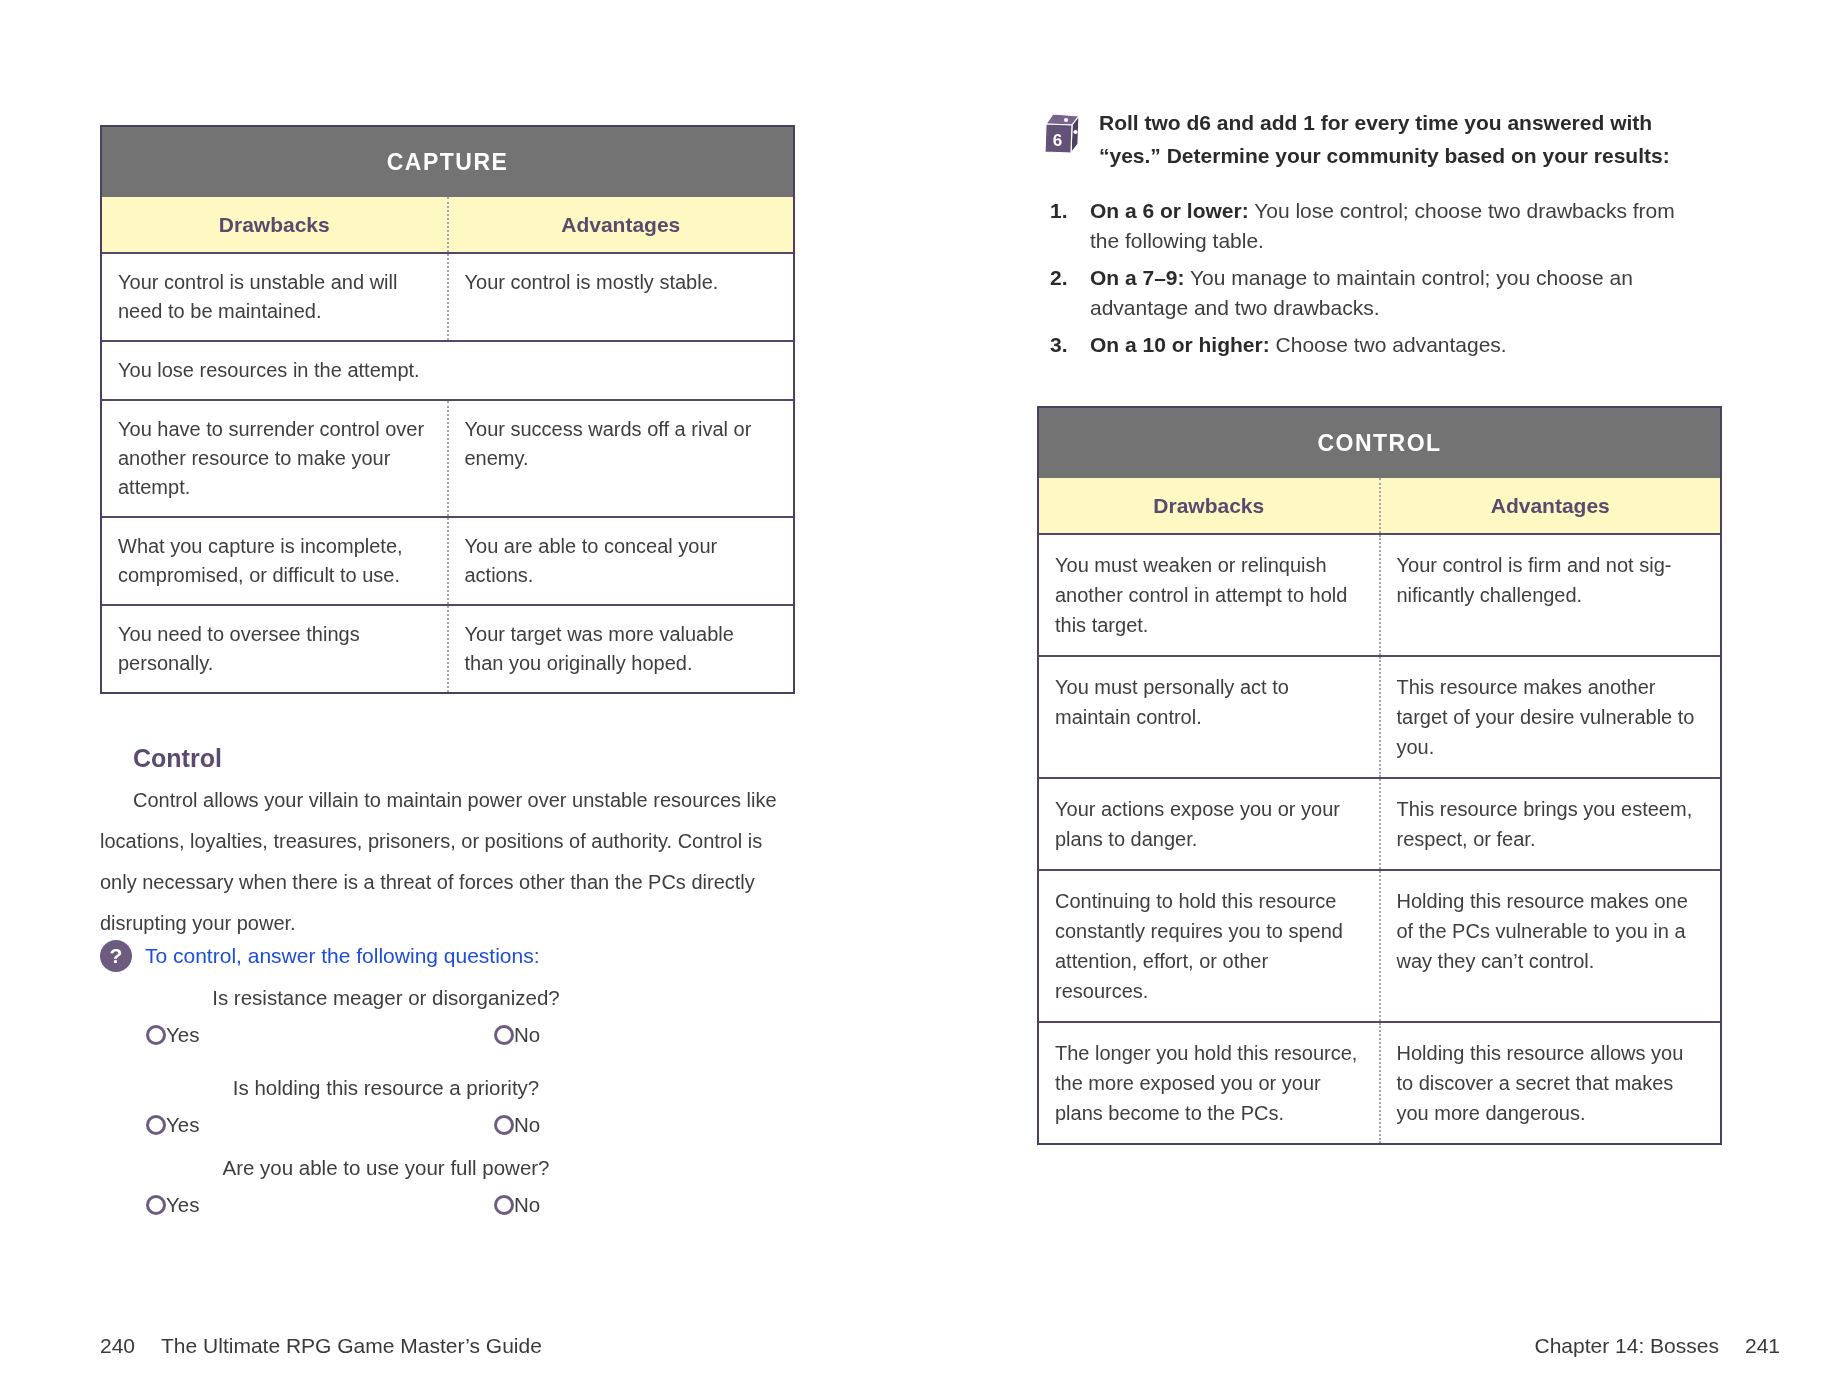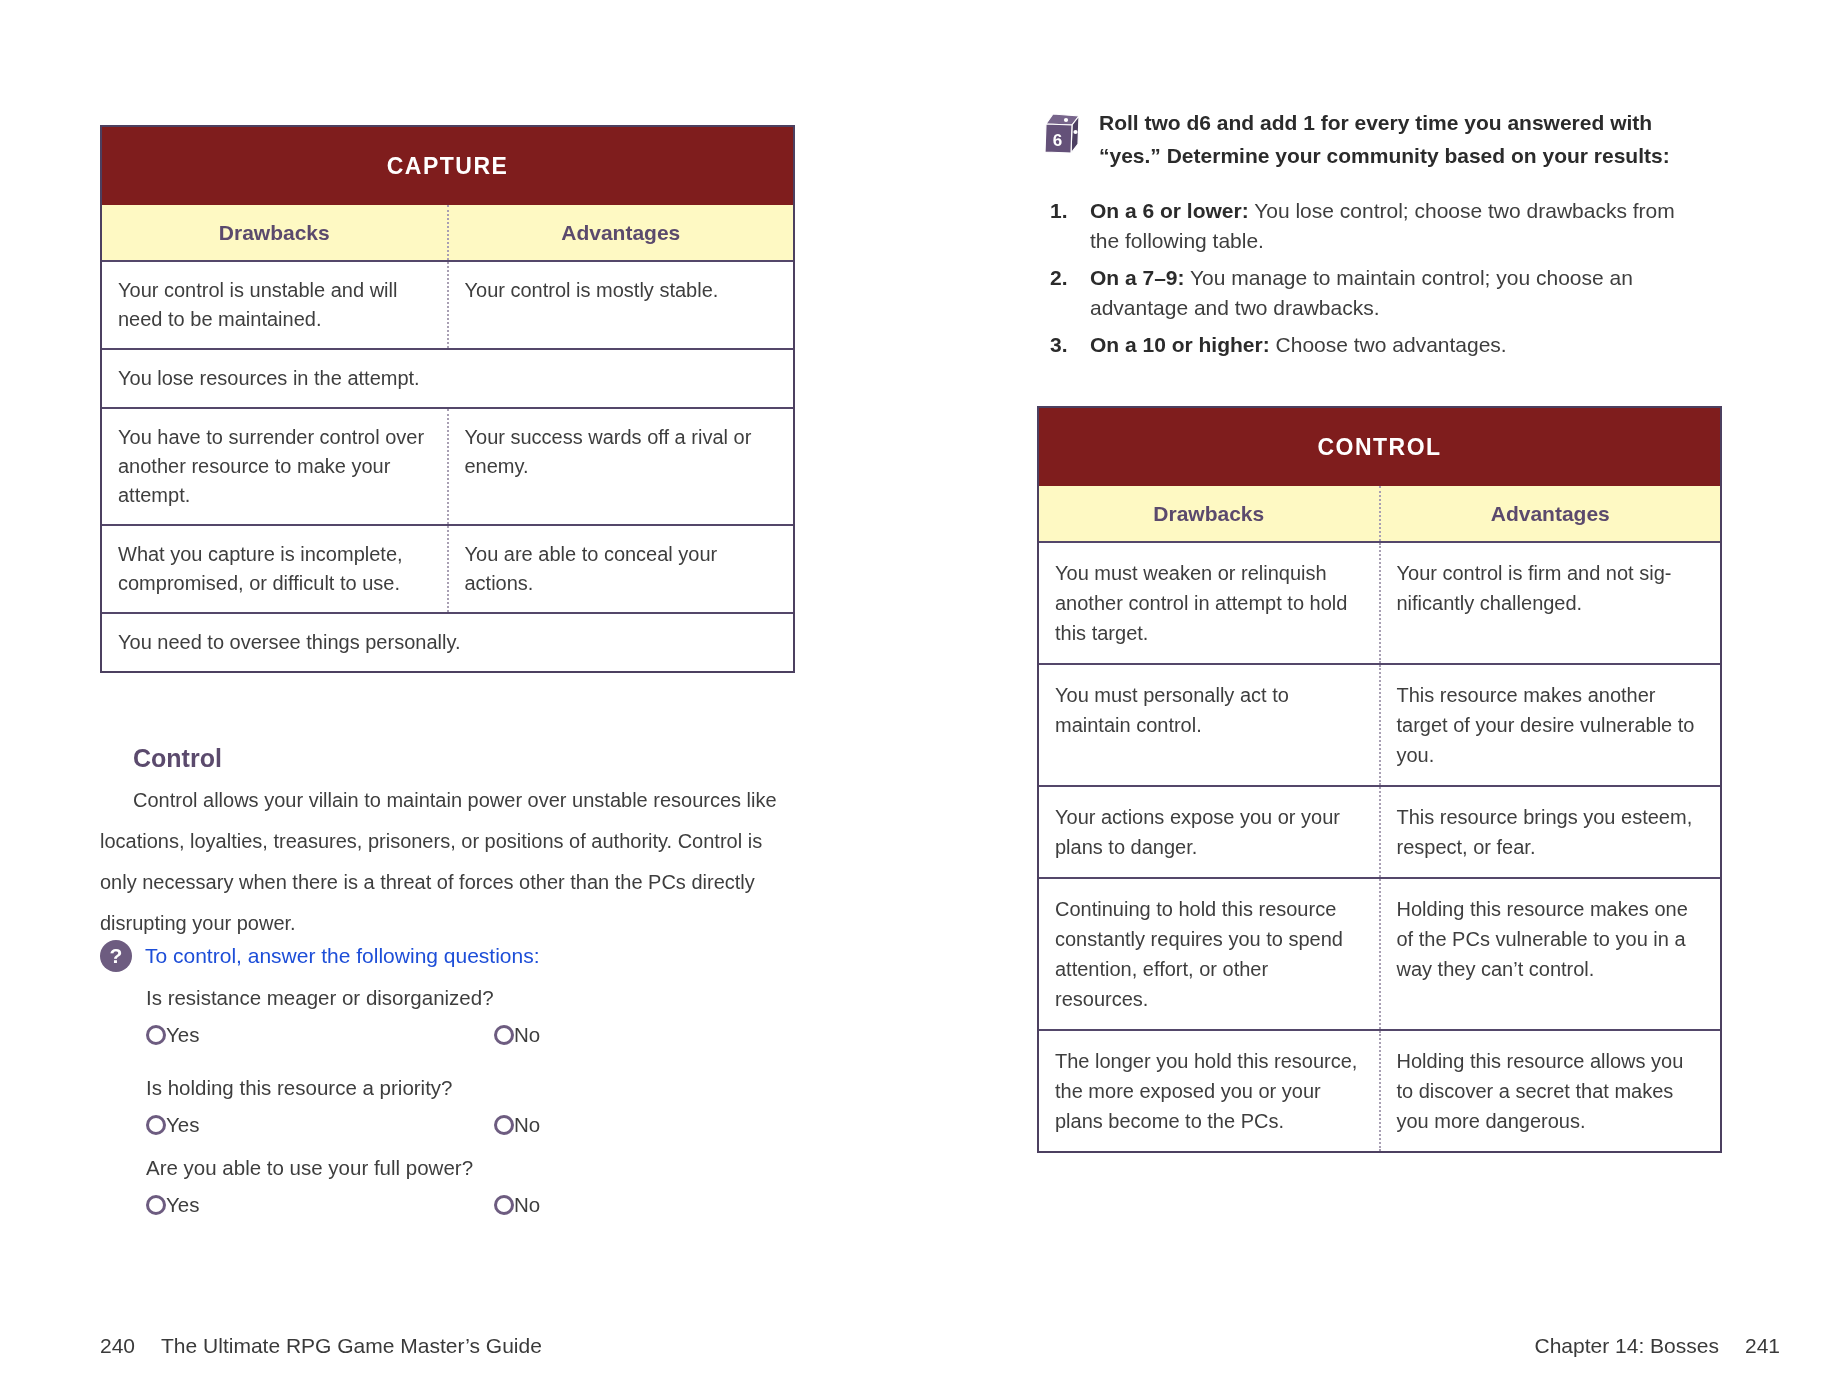--- a/index.html
+++ b/index.html
@@ -6,22 +6,22 @@
   html,body { background:#ffffff; }
   body {
     width:1825px; height:1400px; position:relative;
     font-family:"Liberation Sans", sans-serif;
     color:#3e3e3e;
   }
 
   
   .rpg-table { position:absolute; border:2px solid #4c4060; background:#ffffff; }
   .tbl-title {
-    height:78px; display:flex; align-items:center; justify-content:center;
-    background:#7f1d1d; color:#ffffff; font-weight:bold; font-size:23px;
+    height:70px; display:flex; align-items:center; justify-content:center;
+    background:#737373; color:#ffffff; font-weight:bold; font-size:23px;
     letter-spacing:1.5px;
   }
   .tbl-subheader {
     display:flex; background:#fef9c3; border-bottom:2px solid #54476a;
     height:57px;
   }
   .tbl-subheader .subcol {
     flex:1; display:flex; align-items:center; justify-content:center;
     color:#5b4a6d; font-weight:bold; font-size:21px;
   }
@@ -48,21 +48,21 @@
     position:absolute; left:100px; top:940px; width:660px;
     display:flex; align-items:center; gap:13px;
   }
   .q-icon {
     width:32px; height:32px; border-radius:50%; background:#6d5c80; flex:0 0 32px;
     display:flex; align-items:center; justify-content:center;
     color:#ffffff; font-weight:bold; font-size:21px;
   }
   .prompt-text { font-weight:normal; font-size:21px; color:#1d4ed8; }
 
-  .question-block { position:absolute; left:146px; width:480px; }
+  .question-block { position:absolute; left:146px; width:480px;text-align:center; }
   .q1 { top:986px; } .q2 { top:1076px; } .q3 { top:1156px; }
   .question-text { font-size:20.5px; color:#3e3e3e; margin-bottom:13px; }
   .radio-row { position:relative; height:26px; }
   .radio-opt { position:absolute; top:0; display:flex; align-items:center; }
   .opt-yes { left:0; }
   .opt-no  { left:348px; }
   .radio-circle {
     width:20px; height:20px; border-radius:50%;
     border:3px solid #6d5c80; background:#ffffff;
   }
@@ -112,20 +112,21 @@
   <div class="tbl-row">
     <div class="cell">You have to surrender control over another resource to make your attempt.</div>
     <div class="cell">Your success wards off a rival or enemy.</div>
   </div>
   <div class="tbl-row">
     <div class="cell">What you capture is incomplete, compromised, or difficult to use.</div>
     <div class="cell">You are able to conceal your actions.</div>
   </div>
   <div class="tbl-row">
     <div class="cell">You need to oversee things personally.</div>
+    <div class="cell">Your target was more valuable than you originally hoped.</div>
   </div>
 </div>
 
 <h2 class="control-heading">Control</h2>
 <p class="control-paragraph">Control allows your villain to maintain power over unstable resources like locations, loyalties, treasures, prisoners, or positions of authority. Control is only necessary when there is a threat of forces other than the PCs directly disrupting your power.</p>
 
 <div class="prompt-row">
   <span class="q-icon">
       <span>?</span>
     </span>

